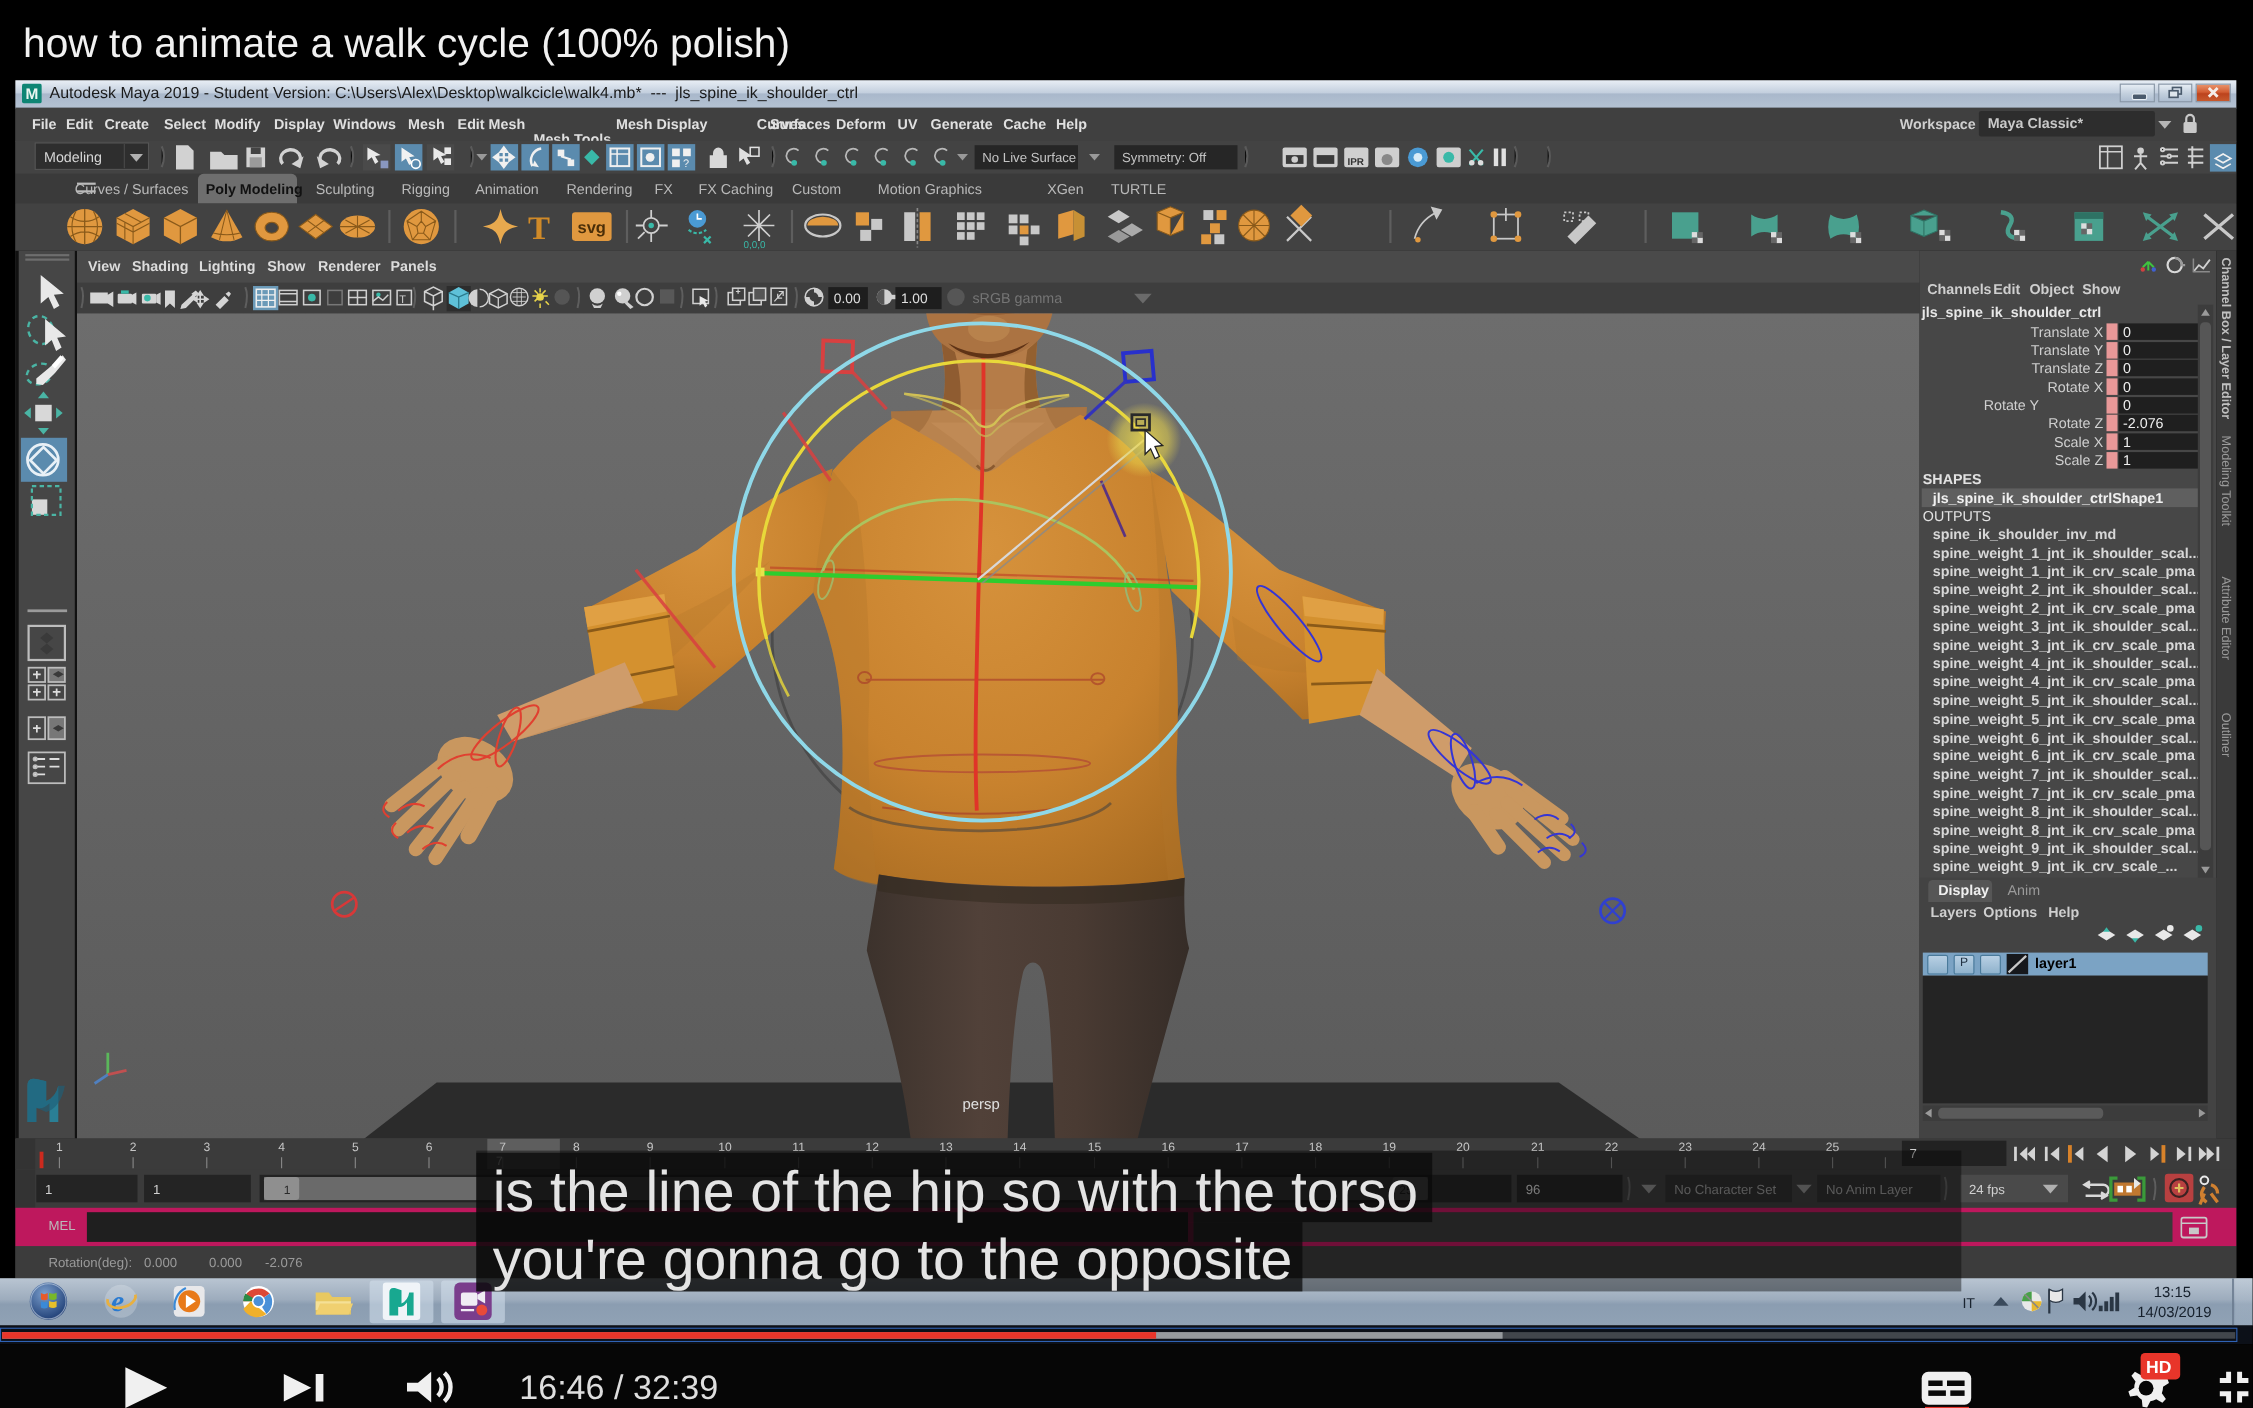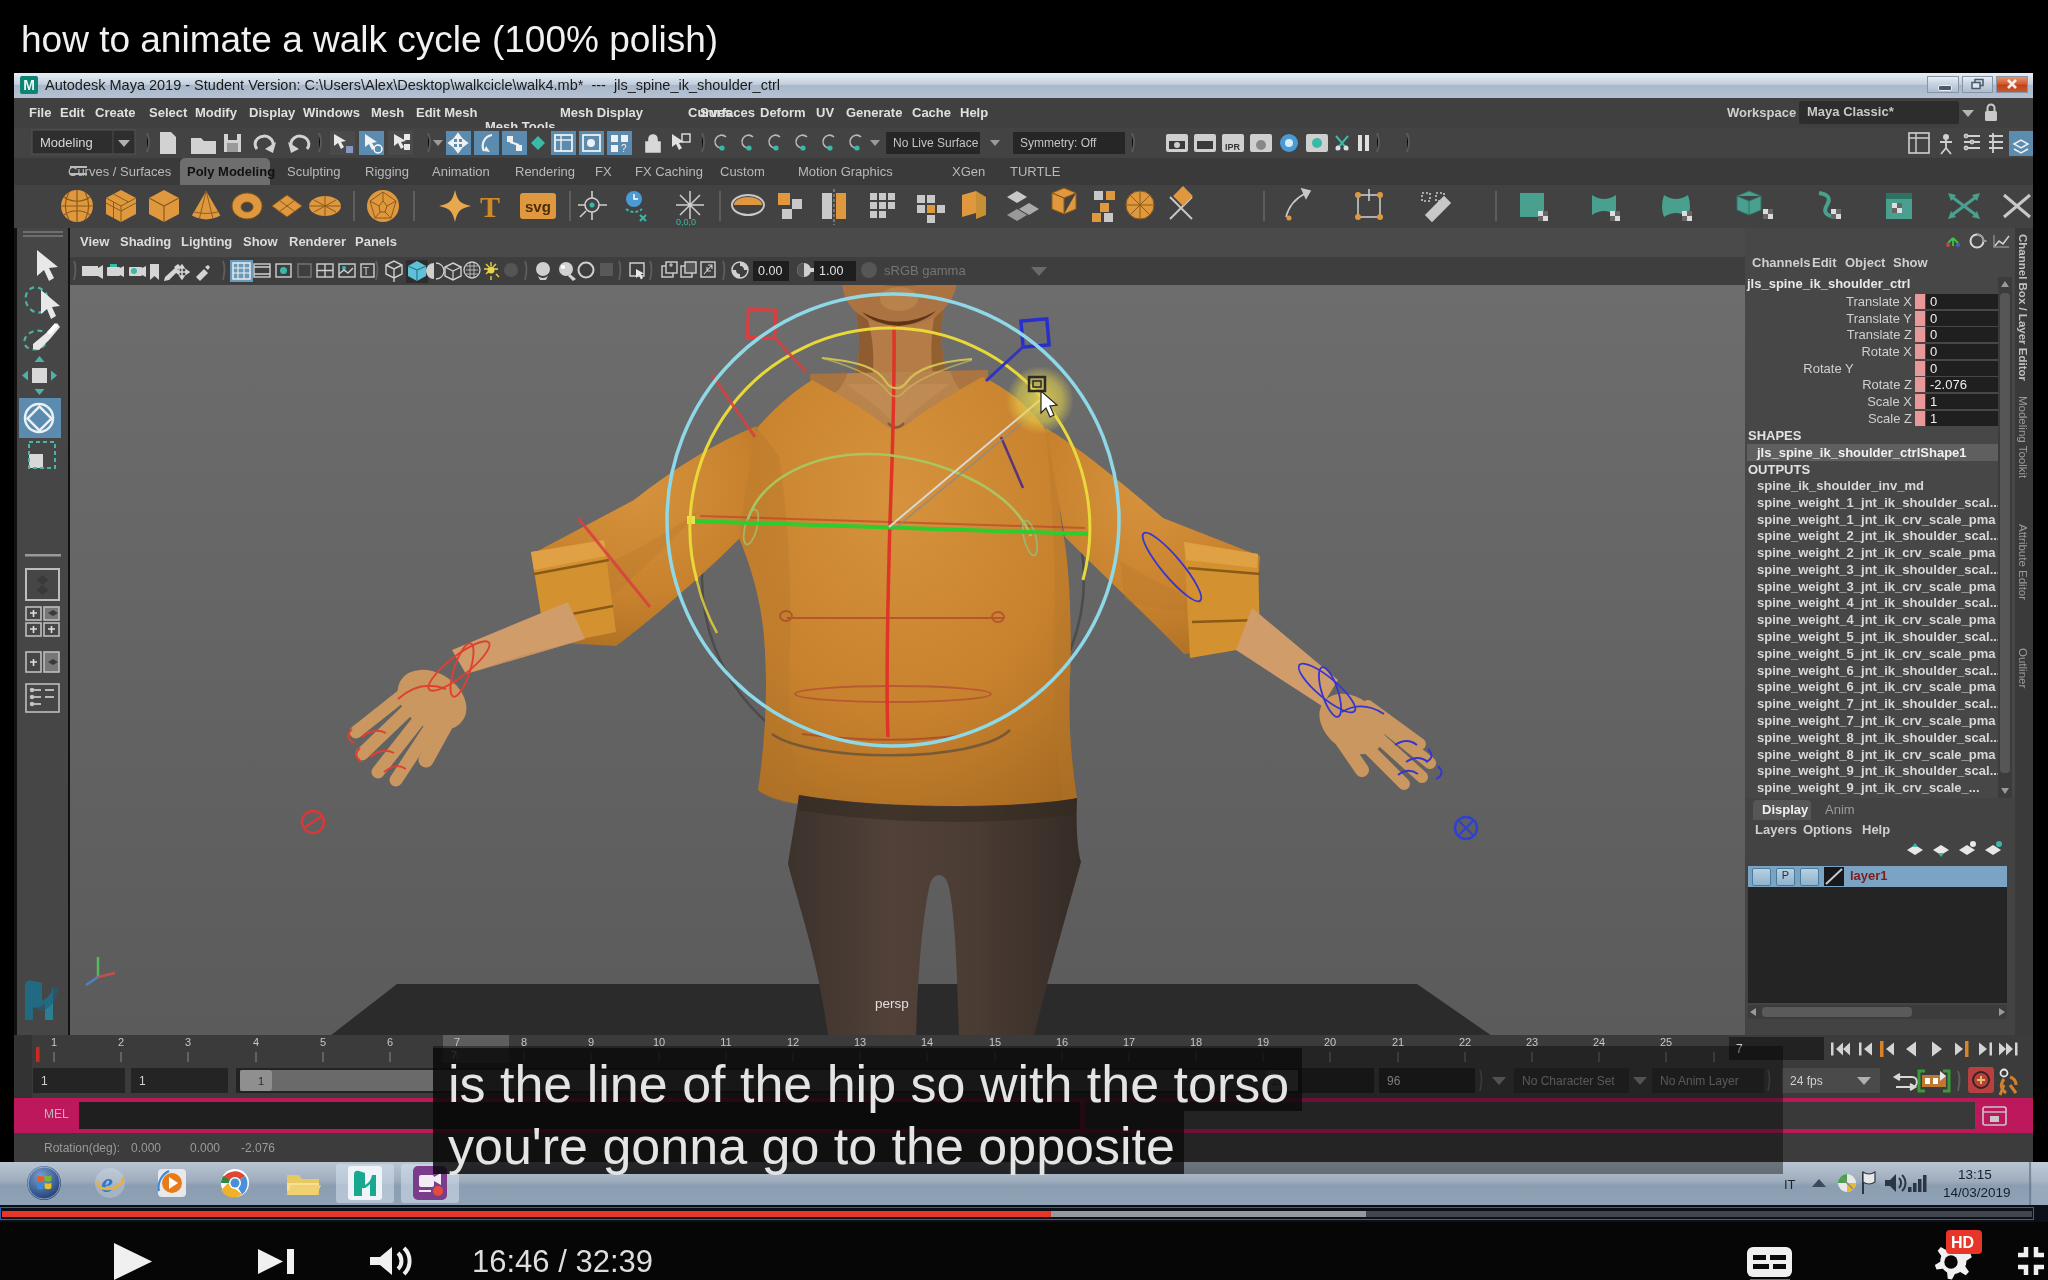--- a/index.html
+++ b/index.html
@@ -797,21 +797,21 @@
             <div class="abs" style="left:170px;top:166px;width:10px;height:15px;background:#e89898;"></div>
             <div class="abs" style="left:181px;top:166px;width:70px;height:15px;background:#1f1f1f;color:#eee;padding-left:4px;">1</div>
           <div class="abs" style="left:0;top:183px;width:167px;text-align:right;">Scale Z</div>
             <div class="abs" style="left:170px;top:183px;width:10px;height:15px;background:#e89898;"></div>
             <div class="abs" style="left:181px;top:183px;width:70px;height:15px;background:#1f1f1f;color:#eee;padding-left:4px;">1</div>
         </div>
         <div class="txt" style="left:3px;top:200px;font-weight:bold;color:#e2e2e2;">SHAPES</div>
         <div class="abs" style="left:2px;top:216px;width:252px;height:17px;background:#5f5f5f;">
             <div class="txt" style="left:10px;top:1px;font-weight:bold;color:#f0f0f0;">jls_spine_ik_shoulder_ctrlShape1</div>
           </div>
-        <div class="txt" style="left:3px;top:234px;font-weight:bold;color:#e2e2e2;">OUTPUTS</div>
+        <div class="txt" style="left:3px;top:234px;font-weight:normal;color:#e2e2e2;">OUTPUTS</div>
         <div id="outs" style="position:absolute;left:12px;top:250px;font-weight:bold;color:#d8d8d8;line-height:16.78px;font-size:13px;white-space:nowrap;">
           spine_ik_shoulder_inv_md<br>
           spine_weight_1_jnt_ik_shoulder_scal...<br>
           spine_weight_1_jnt_ik_crv_scale_pma<br>
           spine_weight_2_jnt_ik_shoulder_scal...<br>
           spine_weight_2_jnt_ik_crv_scale_pma<br>
           spine_weight_3_jnt_ik_shoulder_scal...<br>
           spine_weight_3_jnt_ik_crv_scale_pma<br>
           spine_weight_4_jnt_ik_shoulder_scal...<br>
           spine_weight_4_jnt_ik_crv_scale_pma<br>
@@ -862,21 +862,21 @@
               </g>
           </svg>
           <div class="abs" style="left:3px;top:68px;width:259px;height:21px;background:#7ba3c4;">
             <div class="abs" style="left:4px;top:2px;width:17px;height:16px;background:linear-gradient(#b8d0e4,#8fb2cc);border:1px solid #4a7a9a;border-radius:2px;"></div>
             <div class="abs" style="left:28px;top:2px;width:17px;height:16px;background:linear-gradient(#b8d0e4,#8fb2cc);border:1px solid #4a7a9a;border-radius:2px;text-align:center;font-size:11px;color:#234;">P</div>
             <div class="abs" style="left:52px;top:2px;width:17px;height:16px;background:linear-gradient(#b8d0e4,#8fb2cc);border:1px solid #4a7a9a;border-radius:2px;"></div>
             <svg class="abs" style="left:76px;top:1px" width="20" height="19">
                 <rect width="20" height="19" fill="#16181c"></rect>
                 <path d="M2 17 L18 2" stroke="#c8c8c8" stroke-width="2"></path>
               </svg>
-            <div class="txt" style="left:102px;top:2px;font-weight:bold;color:#7f1d1d;">layer1</div>
+            <div class="txt" style="left:102px;top:2px;font-weight:bold;color:#000000;">layer1</div>
           </div>
           <div class="abs" style="left:3px;top:89px;width:259px;height:116px;background:#242424;"></div>
           <div class="abs" style="left:3px;top:207px;width:259px;height:14px;background:#3c3c3c;">
             <svg width="259" height="14">
                 <path d="M8 3 l-6 4 6 4 z" fill="#9a9a9a"></path>
                 <rect x="14" y="2" width="150" height="10" rx="4" fill="#5a5a5a"></rect>
                 <path d="M251 3 l6 4 -6 4 z" fill="#9a9a9a"></path>
               </svg>
           </div>
         </div>

